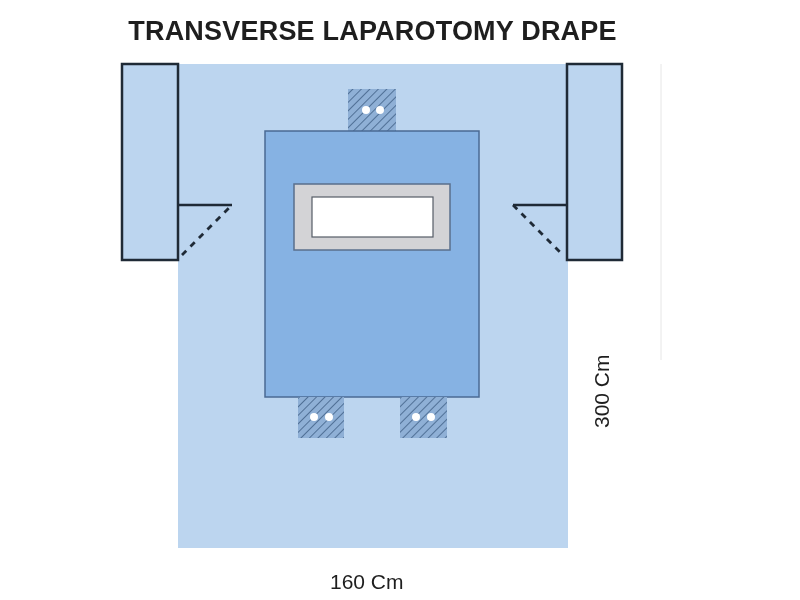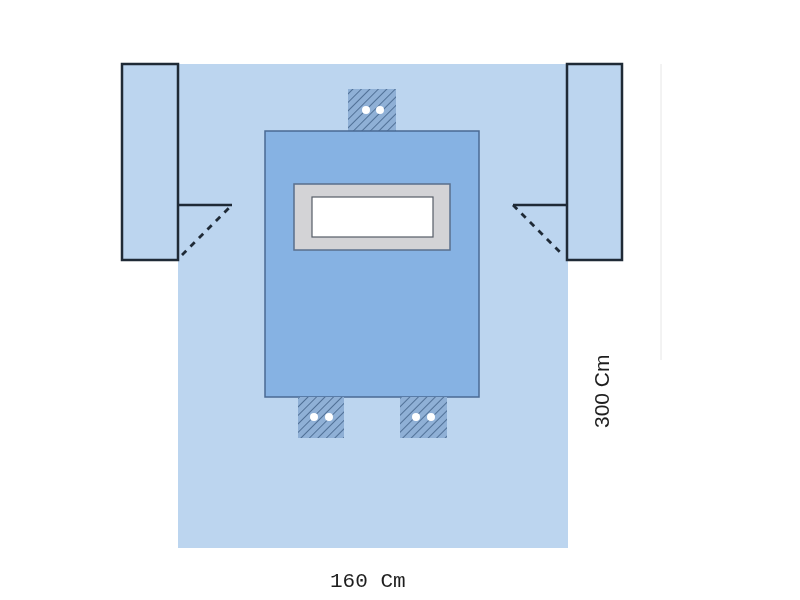--- a/index.html
+++ b/index.html
@@ -36,35 +36,35 @@
     .dim-label {
       position: absolute;
       font-family: "Liberation Sans", sans-serif;
       font-size: 21px;
       color: #1e1e1e;
       white-space: nowrap;
     }
     .dim-width {
       left: 330px;
       top: 570px;
-      font-family: Liberation Mono, monospace;
     }
     .dim-height {
       left: 598px;
       top: 385px;
       transform-origin: 0 0;
       transform: translate(0, 0) rotate(-90deg);
       transform-origin: left top;
     }
   </style>
 </head>
 <body>
 
 <div class="canvas">
 
+  <div class="title">TRANSVERSE LAPAROTOMY DRAPE</div>
 
   <svg class="diagram" width="800" height="600" viewBox="0 0 800 600">
     <defs>
       <pattern id="hatch" patternUnits="userSpaceOnUse" width="6" height="6" patternTransform="rotate(45)">
         <rect width="6" height="6" fill="#8fb0d6"></rect>
         <line x1="0" y1="0" x2="0" y2="6" stroke="#3f5f86" stroke-width="1.6"></line>
       </pattern>
     </defs>
 
     <line x1="661" y1="64" x2="661" y2="360" stroke="#e6e6e6" stroke-width="1"></line>

